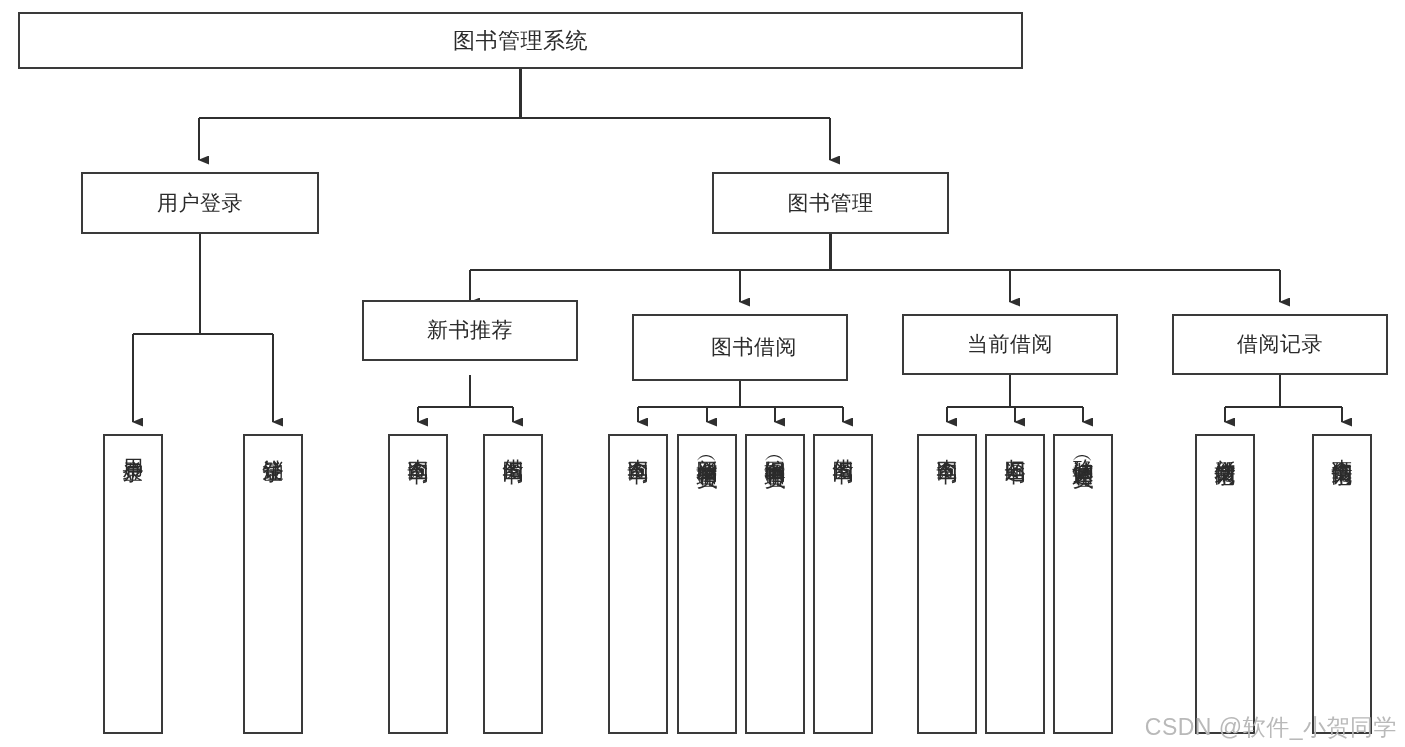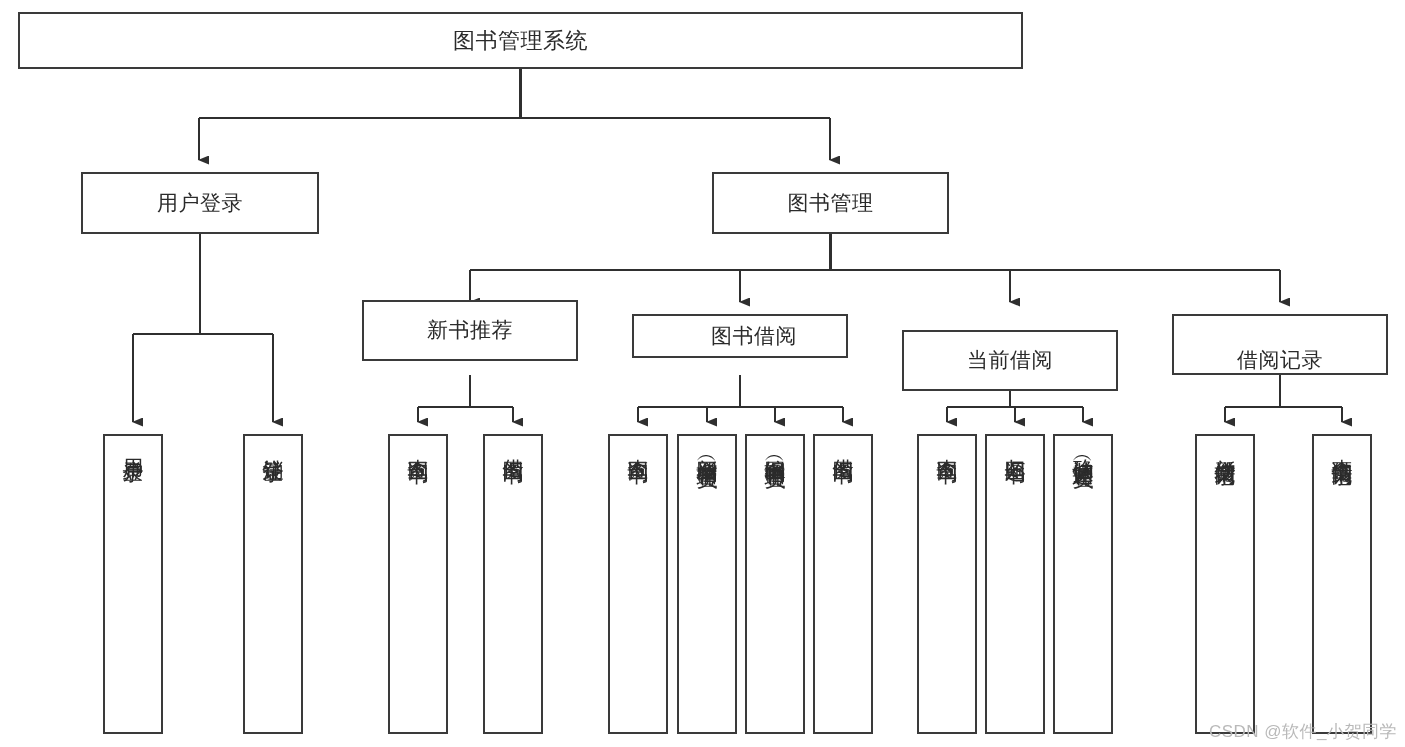--- a/index.html
+++ b/index.html
@@ -59,21 +59,21 @@
     white-space: nowrap;
     margin: 0 auto;
   }
   .node.title .node-label {
     font-size: 22px;
   }
   #watermark {
     position: absolute;
     right: 8px;
     bottom: 4px;
-    font-size: 17px;
+    font-size: 23px;
     color: #b9b9b9;
     letter-spacing: 0.5px;
     white-space: nowrap;
     pointer-events: none;
   }
 </style>
 </head>
 <body>
 
 <div id="diagram-root">
@@ -152,27 +152,27 @@
   <div class="node horizontal" style="left:81px; top:172px; width:238px; height:62px;">
     <span class="node-label">用户登录</span>
   </div>
   <div class="node horizontal" style="left:712px; top:172px; width:237px; height:62px;align-items:center;">
     <span class="node-label">图书管理</span>
   </div>
 
   <div class="node horizontal" style="left:362px; top:300px; width:216px; height:61px;">
     <span class="node-label">新书推荐</span>
   </div>
-  <div class="node horizontal" style="left:632px; top:314px; width:216px; height:44px;padding-left:28px;">
+  <div class="node horizontal" style="left:632px; top:314px; width:216px; height:67px;padding-left:28px;">
     <span class="node-label">图书借阅</span>
   </div>
-  <div class="node horizontal" style="left:902px; top:314px; width:216px; height:61px;margin-top:16px;">
+  <div class="node horizontal" style="left:902px; top:314px; width:216px; height:61px;">
     <span class="node-label">当前借阅</span>
   </div>
-  <div class="node horizontal" style="left:1172px; top:314px; width:216px; height:61px;align-items:flex-end;">
+  <div class="node horizontal" style="left:1172px; top:314px; width:216px; height:61px;">
     <span class="node-label">借阅记录</span>
   </div>
 
   <div class="node vertical" style="left:103px; top:434px; width:60px; height:300px;">
     <span class="node-label">用户登录</span>
   </div>
   <div class="node vertical" style="left:243px; top:434px; width:60px; height:300px;">
     <span class="node-label">注销登录</span>
   </div>
   <div class="node vertical" style="left:388px; top:434px; width:60px; height:300px;">

